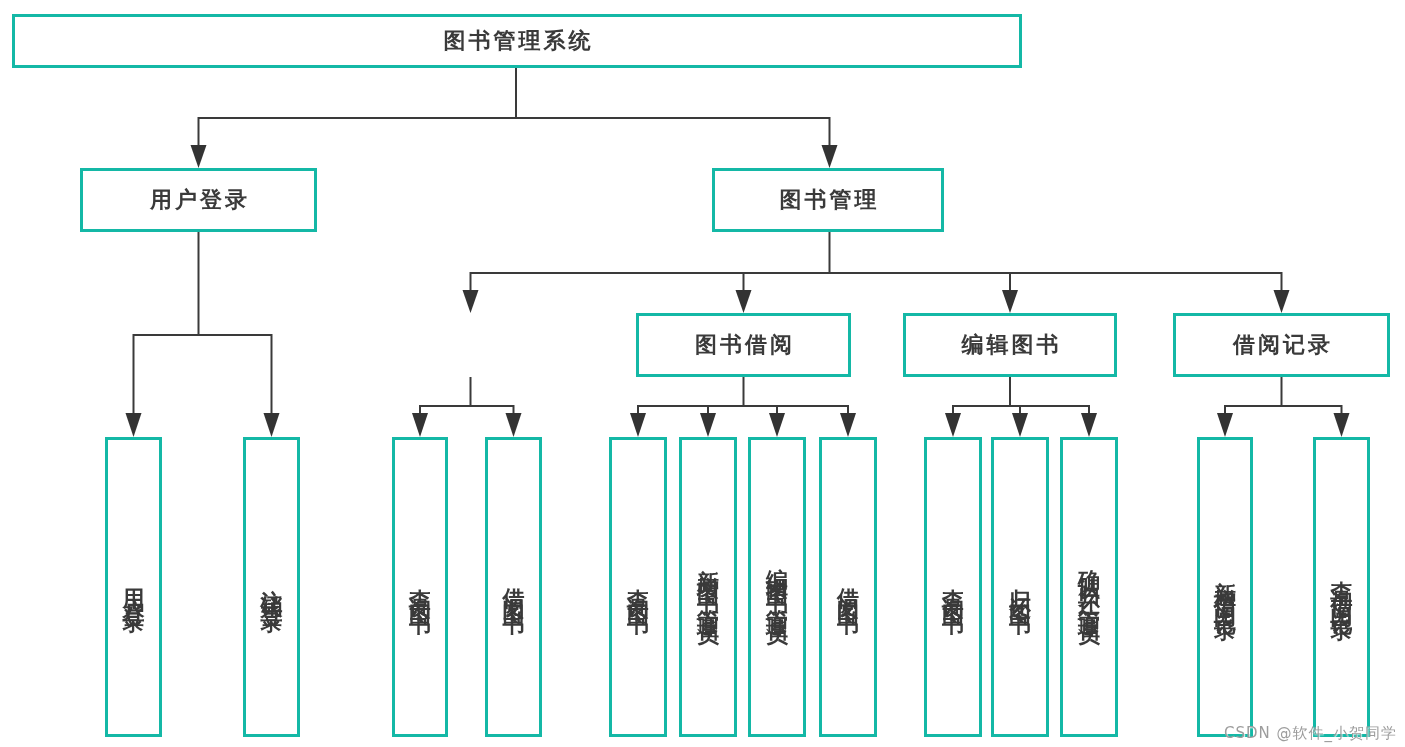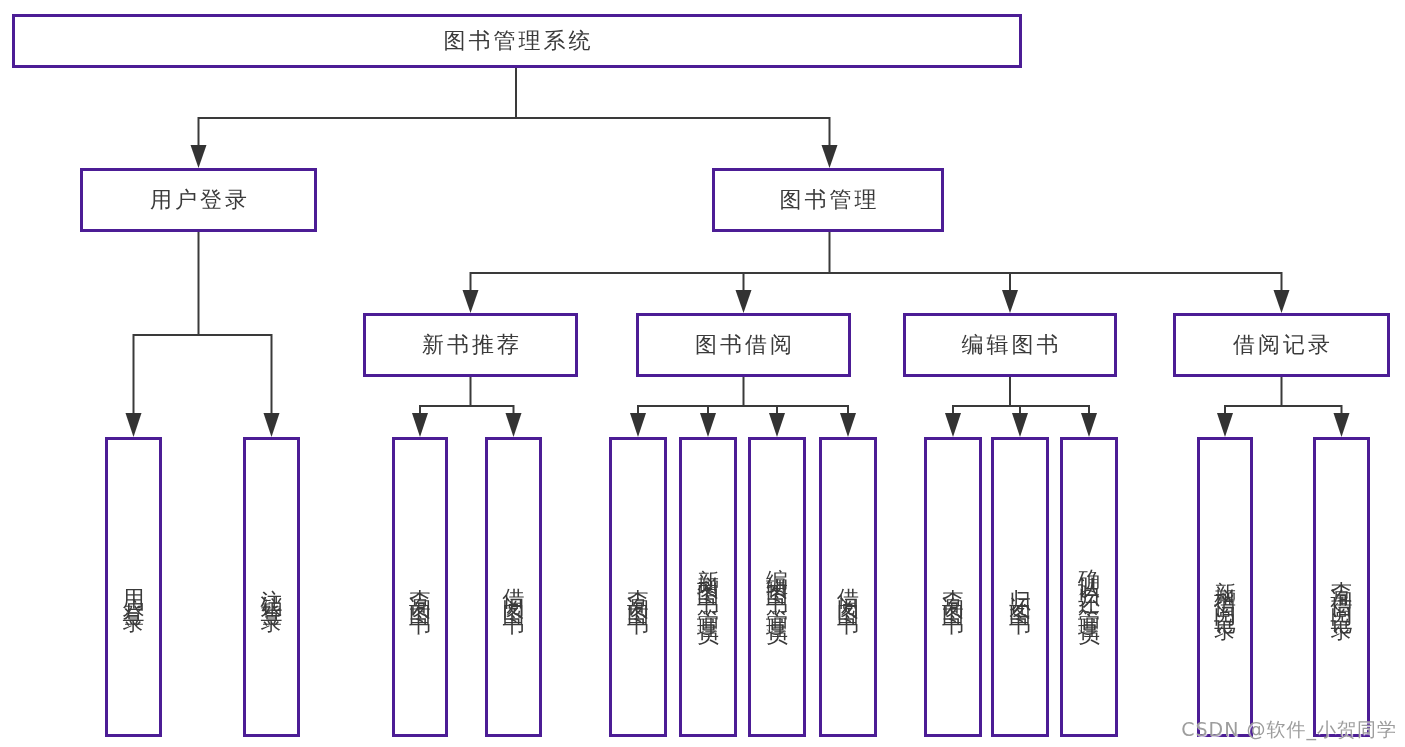--- a/index.html
+++ b/index.html
@@ -18,26 +18,27 @@
   #connectors {
     position: absolute;
     left: 0;
     top: 0;
     width: 1405px;
     height: 747px;
   }
   .box {
     position: absolute;
     background: #ffffff;
-    border: 3px solid #4c1d95;
+    border: 3px solid #14b8a6;
     box-sizing: border-box;
     display: flex;
     align-items: center;
     justify-content: center;
     color: #3a3a3a;
+    font-weight: bold;
   }
   .h-label {
     font-size: 22px;
     letter-spacing: 3px;
     text-indent: 3px;
     white-space: nowrap;
     line-height: 1;
   }
   .v-label {
     writing-mode: vertical-rl;
@@ -67,21 +68,21 @@
   .leaf-8  { left: 819px;  width: 58px; }
   .leaf-9  { left: 924px;  width: 58px; }
   .leaf-10 { left: 991px;  width: 58px; }
   .leaf-11 { left: 1060px; width: 58px; }
   .leaf-12 { left: 1197px; width: 56px; }
   .leaf-13 { left: 1313px; width: 57px; }
   #watermark {
     position: absolute;
     right: 8px;
     bottom: 4px;
-    font-size: 19px;
+    font-size: 15px;
     color: #9d9d9d;
     letter-spacing: 1px;
     text-shadow: 1px 1px 1px rgba(255,255,255,0.9);
     z-index: 5;
     white-space: nowrap;
   }
 </style>
 </head>
 <body>
 
@@ -169,23 +170,20 @@
     <span class="h-label">图书管理系统</span>
   </div>
 
   <div class="box lvl2-a">
     <span class="h-label">用户登录</span>
   </div>
   <div class="box lvl2-b">
     <span class="h-label">图书管理</span>
   </div>
 
-  <div class="box lvl3 lvl3-a">
-    <span class="h-label">新书推荐</span>
-  </div>
   <div class="box lvl3 lvl3-b">
     <span class="h-label">图书借阅</span>
   </div>
   <div class="box lvl3 lvl3-c">
     <span class="h-label">编辑图书</span>
   </div>
   <div class="box lvl3 lvl3-d">
     <span class="h-label">借阅记录</span>
   </div>
 

